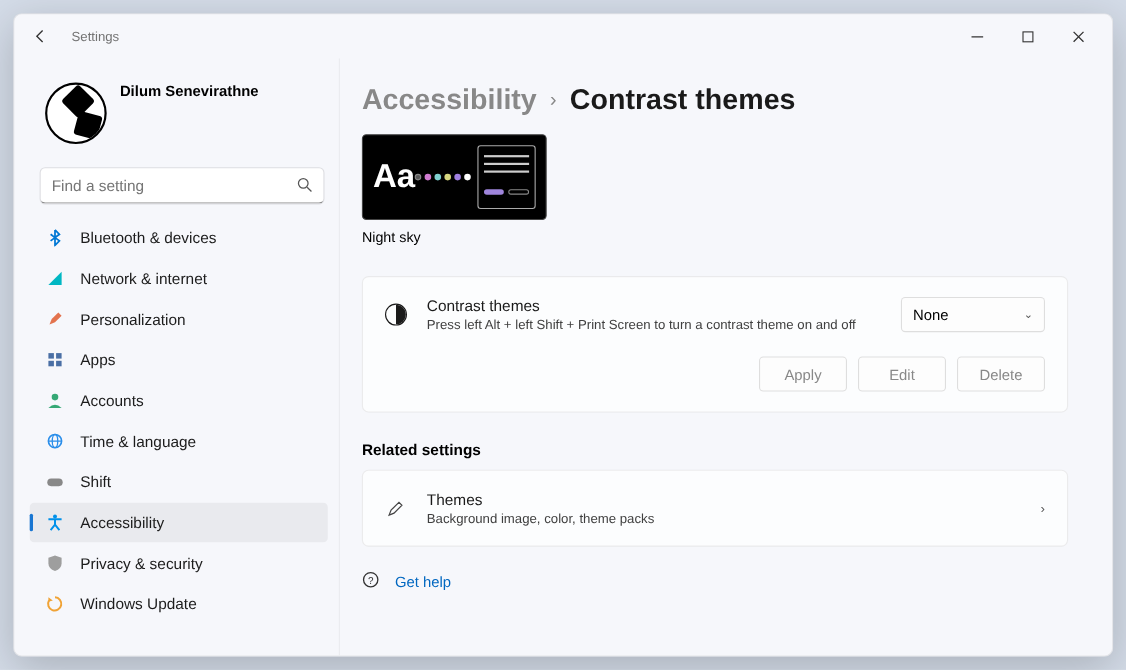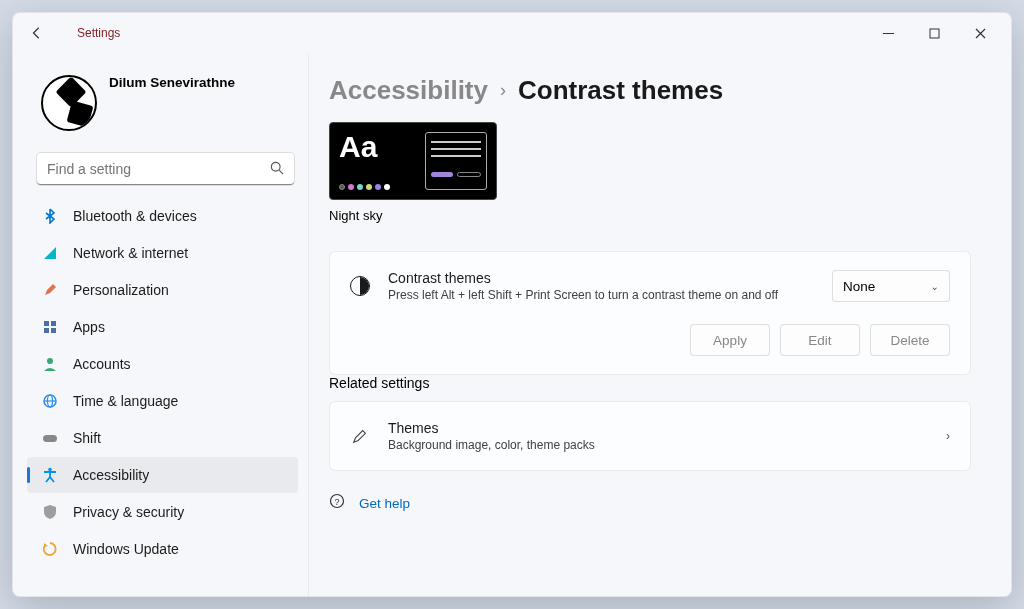--- a/index.html
+++ b/index.html
@@ -1,20 +1,20 @@
 <!DOCTYPE html>
 <html><head>
 <meta charset="utf-8">
 <style>
   * { margin:0; padding:0; box-sizing:border-box; font-family:"Segoe UI",sans-serif; }
   body { background:#d4dce8; display:flex; justify-content:center; align-items:flex-start; padding:12px; }
   .window { width:1000px; height:585px; background:rgba(249,249,252,0.92); border-radius:8px; box-shadow:0 10px 40px rgba(0,0,0,0.2); position:relative; display:flex; flex-direction:column; overflow:hidden; border:1px solid rgba(0,0,0,0.08); }
   .titlebar { height:40px; display:flex; align-items:center; padding:0 8px; }
   .back-btn { width:32px; height:32px; display:flex; align-items:center; justify-content:center; border-radius:4px; cursor:pointer; }
-  .app-title { font-size:12px; margin-left:24px; color:#7f1d1d; }
+  .app-title { font-size:12px; margin-left:12px; color:#737373; }
   .win-controls { margin-left:auto; display:flex; }
   .win-btn { width:46px; height:32px; display:flex; align-items:center; justify-content:center; font-size:12px; cursor:pointer; }
   .body { flex:1; display:flex; overflow:hidden; }
   .sidebar { width:295px; padding:4px 8px 4px 12px; display:flex; flex-direction:column; overflow:hidden; }
   .profile { display:flex; align-items:flex-start; gap:12px; padding:18px 8px 18px 16px; }
   .avatar { width:56px; height:56px; border-radius:50%; background:#fff; border:2px solid #000; position:relative; overflow:hidden; }
   .avatar::before, .avatar::after { content:""; position:absolute; background:#000; }
   .avatar::before { width:22px; height:22px; top:4px; left:17px; border-radius:3px; transform:rotate(45deg); }
   .avatar::after { width:22px; height:22px; bottom:4px; right:4px; border-radius:3px; transform:rotate(15deg); }
   .username { font-size:13.5px; font-weight:600; }
@@ -26,41 +26,41 @@
   .nav-item.active { background:rgba(0,0,0,0.05); }
   .nav-item.active::before { content:""; position:absolute; left:0; top:10px; width:3px; height:16px; background:#1976d2; border-radius:2px; }
   .nav-ico { width:18px; height:18px; display:flex; align-items:center; justify-content:center; font-size:15px; }
   .content { flex:1; overflow-y:auto; padding:0 40px 20px 20px; position:relative; border-left:1px solid rgba(0,0,0,0.05); }
   .crumbs { display:flex; align-items:center; gap:12px; padding:22px 0 16px 0; }
   .crumb-parent { font-size:26px; font-weight:600; color:#888; cursor:pointer; }
   .crumb-sep { font-size:18px; color:#888; }
   .crumb-current { font-size:26px; font-weight:600; color:#1a1a1a; }
   .preview { width:168px; }
   .preview-box { width:168px; height:78px; background:#000; border-radius:4px; display:flex; padding:9px; gap:6px; border:1px solid #444; }
-  .preview-left { flex:1; display:flex; flex-direction:column; justify-content:space-between; }
+  .preview-left { flex:1; display:flex; justify-content:space-between;align-items:center; }
   .preview-aa { color:#fff; font-size:30px; font-weight:600; line-height:1; }
   .dots { display:flex; gap:3px; }
   .dot { width:6px; height:6px; border-radius:50%; }
   .preview-right { width:62px; border:1px solid #aaa; border-radius:3px; padding:8px 5px; display:flex; flex-direction:column; gap:5px; }
   .line { height:2px; background:#ccc; }
   .btns { display:flex; gap:4px; margin-top:10px; }
   .btn-pill { height:5px; border-radius:3px; }
   .preview-label { font-size:13px; font-weight:400; margin-top:8px; }
   .card { background:rgba(255,255,255,0.7); border:1px solid rgba(0,0,0,0.07); border-radius:6px; margin-top:28px; padding:18px 20px; }
   .card-row { display:flex; align-items:center; gap:18px; }
   .half-circle { width:20px; height:20px; border:1.5px solid #1a1a1a; border-radius:50%; position:relative; overflow:hidden; flex-shrink:0; }
   .half-circle::after { content:""; position:absolute; right:0; top:0; width:50%; height:100%; background:#1a1a1a; }
   .card-texts { flex:1; }
   .card-title { font-size:14px; color:#1a1a1a; }
   .card-sub { font-size:12px; color:#404040; margin-top:2px; }
-  .dropdown { width:118px; height:32px; border:1px solid rgba(0,0,0,0.12); border-radius:4px; background:#fdfdfd; display:flex; align-items:center; justify-content:space-between; padding:12px 10px; font-size:13.5px; cursor:pointer; }
+  .dropdown { width:131px; height:32px; border:1px solid rgba(0,0,0,0.12); border-radius:4px; background:#fdfdfd; display:flex; align-items:center; justify-content:space-between; padding:12px 10px; font-size:13.5px; cursor:pointer; }
   .chev { font-size:10px; color:#555; }
   .action-row { display:flex; justify-content:flex-end; gap:10px; margin-top:22px; }
   .action-btn { min-width:80px; height:32px; border:1px solid rgba(0,0,0,0.12); border-radius:4px; background:#fdfdfd; font-size:13.5px; color:#888; padding:0 18px; cursor:not-allowed; }
-  .section-h { font-size:14px; font-weight:400; }
+  .section-h { font-size:14px; font-weight:700; margin-top:26px; }
   .link-card { background:rgba(255,255,255,0.7); border:1px solid rgba(0,0,0,0.07); border-radius:6px; margin-top:10px; padding:18px 20px; display:flex; align-items:center; gap:18px; cursor:pointer; }
   .paint-ico { width:20px; height:20px; display:flex; align-items:center; justify-content:center; color:#333; }
   .chev-r { margin-left:auto; color:#555; font-size:12px; }
   .help { display:flex; align-items:center; gap:14px; margin-top:22px; }
   .help a { font-size:13.5px; color:#0067c0; text-decoration:none; }
   .nav::-webkit-scrollbar, .content::-webkit-scrollbar { width:4px; }
   .nav::-webkit-scrollbar-thumb, .content::-webkit-scrollbar-thumb { background:#bbb; border-radius:2px; }
 </style>
 </head>
 <body>

